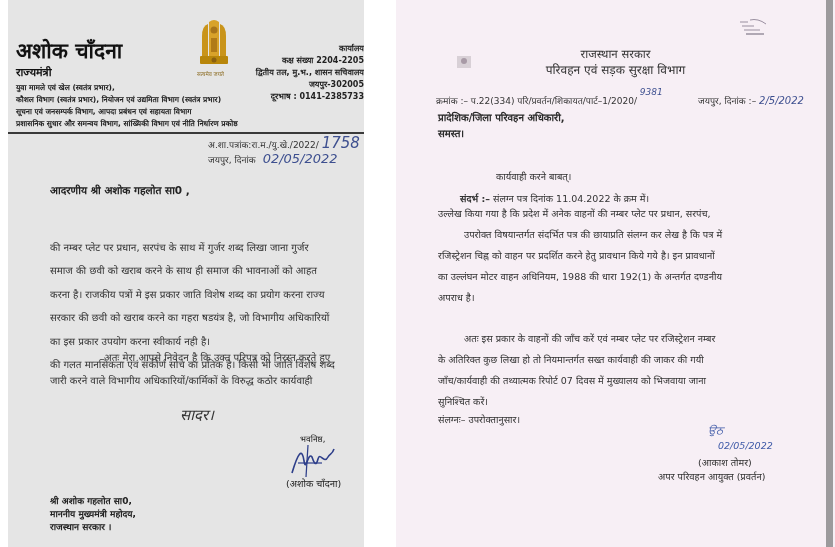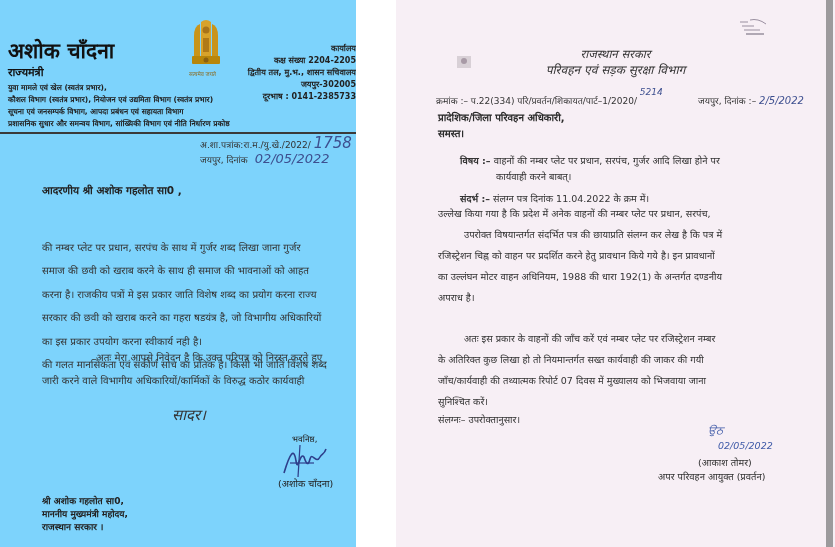--- a/index.html
+++ b/index.html
@@ -3,21 +3,21 @@
 <meta charset="utf-8">
 <style>
   html, body { margin: 0; padding: 0; }
   body {
     width: 835px; height: 547px; overflow: hidden; position: relative;
     background: #ffffff;
     font-family: "DejaVu Sans", "Liberation Sans", sans-serif;
     color: #2a2a2a;
   }
   .doc { position: absolute; top: 0; height: 547px; overflow: hidden; }
-  .doc-left { left: 0; width: 356px; background: #7dd3fc; }
+  .doc-left { left: 8px; width: 356px; background: #e5e5e5; }
   .doc-right { left: 396px; width: 439px; background: #f7eff5; }
   .abs { position: absolute; white-space: nowrap; }
   .bold { font-weight: bold; }
 
   
   .lh-name { left: 8px; top: 36px; font-size: 21px; font-weight: bold; color: #111; }
   .lh-title { left: 8px; top: 64px; font-size: 11px; font-weight: bold; color: #111; }
   .lh-port { left: 8px; font-size: 7.5px; font-weight: bold; color: #222; }
   .emblem { left: 188px; top: 18px; width: 36px; height: 48px; }
   .emblem-motto { left: 189px; top: 70px; font-size: 5.5px; color: #8a6a20; }
@@ -25,21 +25,21 @@
   .hr-left { left: 0; top: 132px; width: 396px; height: 2px; background: #3a3a3a; }
 
   .ref-line { font-size: 9px; color: #333; }
   .hand { font-family: "DejaVu Sans", sans-serif; color: #3d4f8f; font-style: italic; }
   .salute { left: 42px; top: 183px; font-size: 10.5px; font-weight: bold; color: #222; }
   .para { position: absolute; font-size: 10px; line-height: 23.4px; color: #333; white-space: nowrap; }
   .sign-text { font-size: 9.5px; color: #222; }
   .addr { left: 42px; font-size: 9px; font-weight: bold; color: #222; }
 
   
-  .gov-head { left: 0; width: 439px; text-align: center; color: #333; font-style: italic; }
+  .gov-head { left: 0; width: 439px; text-align: center; color: #333; }
   .email { font-size: 7px; font-weight: bold; text-decoration: underline; color: #333; }
   .r-small { font-size: 9px; color: #333; }
   .r-bold { font-size: 10px; font-weight: bold; color: #2c2c2c; }
   .r-para { position: absolute; font-size: 9.5px; line-height: 21px; color: #333; white-space: nowrap; }
   .right-bar { position: absolute; left: 826px; top: 0; width: 7px; height: 547px; background: #9c9a9c; }
   .logo-small { position: absolute; }
 </style>
 </head>
 <body>
 
@@ -119,34 +119,30 @@
   <svg class="logo-small" style="left:60px;top:55px" width="16" height="14" viewBox="0 0 16 14">
     <rect x="1" y="1" width="14" height="12" fill="#d8d0d6"></rect>
     <circle cx="8" cy="6" r="3" fill="#a89aa6"></circle>
   </svg>
 
   <div class="abs gov-head" style="top:46px;font-size:11.5px">राजस्थान सरकार</div>
   <div class="abs gov-head" style="top:61px;font-size:12px">परिवहन एवं सड़क सुरक्षा विभाग</div>
 
   <div class="abs r-small" style="left:40px;top:94px">
     <span>क्रमांक :– प.22(334) परि/प्रवर्तन/शिकायत/पार्ट–1/2020/</span>
-    <span class="hand" style="font-size:9px;position:relative;top:-9px">5214</span>
+    <span class="hand" style="font-size:9px;position:relative;top:-9px">9381</span>
   </div>
   <div class="abs r-small" style="left:302px;top:94px">
     <span>जयपुर, दिनांक :–</span>
     <span class="hand" style="font-size:10px">2/5/2022</span>
   </div>
 
   <div class="abs r-bold" style="left:42px;top:110px">प्रादेशिक/जिला परिवहन अधिकारी,</div>
   <div class="abs r-bold" style="left:42px;top:126px">समस्त।</div>
 
-  <div class="abs r-small" style="left:64px;top:154px;font-size:9.5px">
-    <span class="bold">विषय :–</span>
-    <span>वाहनों की नम्बर प्लेट पर प्रधान, सरपंच, गुर्जर आदि लिखा होने पर</span>
-  </div>
   <div class="abs r-small" style="left:100px;top:170px;font-size:9.5px">कार्यवाही करने बाबत्।</div>
   <div class="abs r-small" style="left:64px;top:192px;font-size:9.5px">
     <span class="bold">संदर्भ :–</span>
     <span>संलग्न पत्र दिनांक 11.04.2022 के क्रम में।</span>
   </div>
 
   <div class="r-para" style="left:42px;top:203px">
     <div>उल्लेख किया गया है कि प्रदेश में अनेक वाहनों की नम्बर प्लेट पर प्रधान, सरपंच,</div>
     <div style="padding-left:26px">उपरोक्त विषयान्तर्गत संदर्भित पत्र की छायाप्रति संलग्न कर लेख है कि पत्र में</div>
     <div>रजिस्ट्रेशन चिह्न को वाहन पर प्रदर्शित करने हेतु प्रावधान किये गये है। इन प्रावधानों</div>

